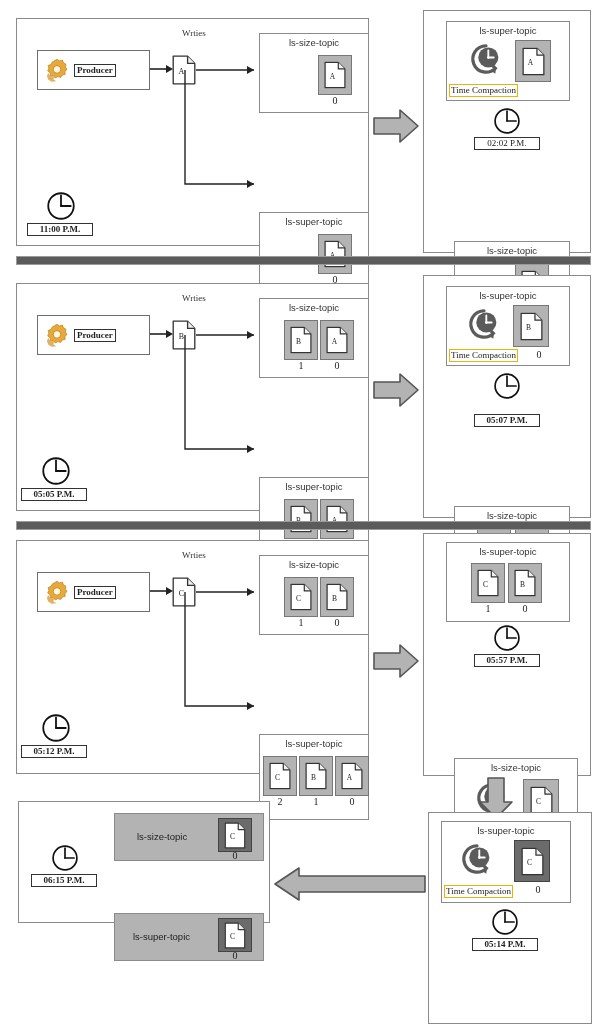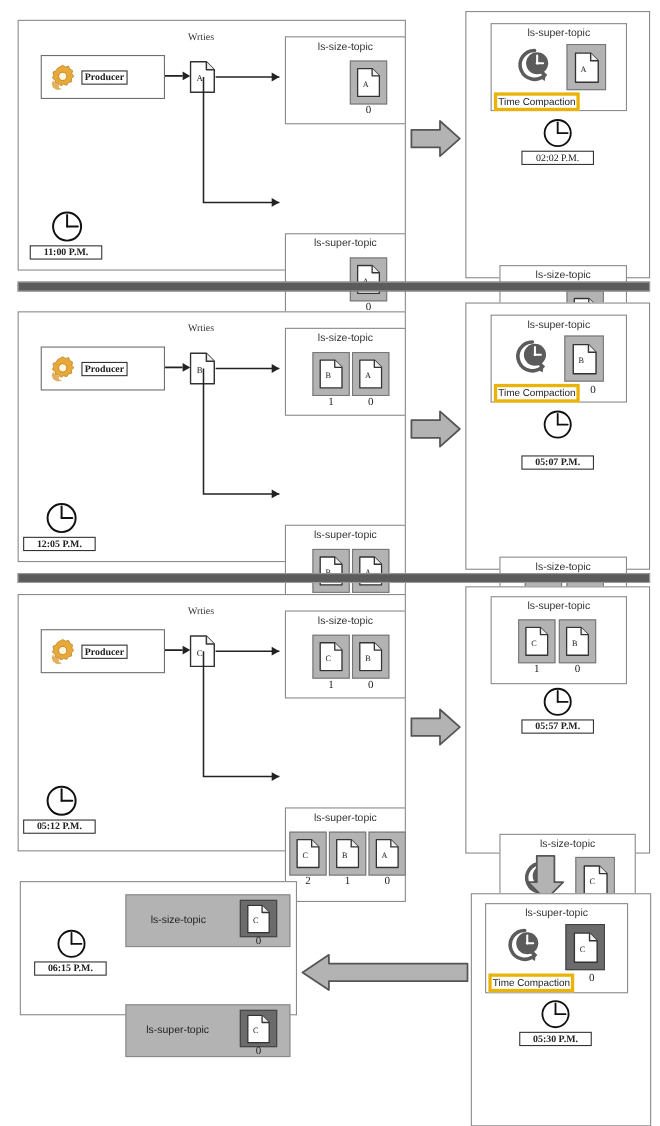--- a/index.html
+++ b/index.html
@@ -21,37 +21,37 @@
   .producer-box{border:1px solid #6e6e6e;background:#fff;
        display:flex;align-items:center;padding-left:6px;}
   .producer-label{border:1px solid #333;background:#fff;font-size:9px;
        font-weight:bold;padding:0px 2px;line-height:11px;
        font-family:"Liberation Serif",serif;margin-left:4px;}
 
   
   .gear{width:26px;height:26px;position:relative;flex:0 0 auto;}
 
   
-  .writes-label{font-size:9px;font-family:"Liberation Serif",serif;color:#333;}
+  .writes-label{font-size:9px;font-family:"Liberation Serif",serif;color:#333;margin-left:11px;}
 
   
   .topic-box{border:1px solid #8a8a8a;background:#fff;position:relative;}
   .topic-title{position:absolute;left:0;right:0;top:3px;text-align:center;
       font-size:9.5px;color:#333;font-family:"Liberation Sans",sans-serif;}
 
   
   .seg{background:#b3b3b3;border:1px solid #777;display:flex;
        align-items:center;justify-content:center;box-sizing:border-box;}
   .seg.dark{background:#6b6b6b;border-color:#444;}
   .offset{font-size:10px;font-family:"Liberation Serif",serif;color:#222;
        text-align:center;}
 
   
-  .tag{border:3px solid #eab308;background:#fff;font-size:9px;
-       font-family:Liberation Sans, sans-serif;padding:0 1px;line-height:11px;
+  .tag{border:1px solid #eab308;background:#fff;font-size:9px;
+       font-family:Liberation Serif, serif;padding:0 1px;line-height:11px;
        white-space:nowrap;}
 
   
   .time-tag{border:1px solid #333;background:#fff;font-size:9px;font-weight:bold;
        font-family:"Liberation Serif",serif;padding:0 2px;line-height:11px;
        white-space:nowrap;text-align:center;}
   .time-tag.plain{font-weight:normal;}
 
   
   .slab{background:#b3b3b3;border:1px solid #8a8a8a;position:relative;
@@ -330,21 +330,21 @@
         <div class="offset" style="width:34px;">0</div>
       </div>
     </div>
   </div>
 
   <div class="abs" style="left:24px;top:172px;width:30px;height:30px;">
     <svg width="30" height="30">
           <use href="#sym-clock"></use>
         </svg>
   </div>
-  <div class="abs time-tag" style="left:4px;top:204px;width:66px;">12:05 P.M.</div>
+  <div class="abs time-tag" style="left:4px;top:204px;width:66px;">05:05 P.M.</div>
 </div>
 
 <svg class="abs arrow" style="left:374px;top:372px;" width="46" height="36">
   <path d="M0 10 H26 V2 L44 18 L26 34 V26 H0 Z" fill="#b3b3b3" stroke="#555" stroke-width="1.6" stroke-linejoin="round"></path>
 </svg>
 
 <div class="abs panel-right" style="left:423px;top:275px;width:168px;height:243px;">
 
   <div class="abs topic-box" style="left:22px;top:10px;width:124px;height:80px;">
     <div class="topic-title">ls-super-topic</div>
@@ -663,17 +663,17 @@
     </div>
     <div class="abs tag" style="left:2px;top:63px;">Time Compaction</div>
     <div class="abs offset" style="left:86px;top:62px;width:20px;">0</div>
   </div>
 
   <div class="abs" style="left:62px;top:95px;width:28px;height:28px;">
     <svg width="28" height="28">
           <use href="#sym-clock"></use>
         </svg>
   </div>
-  <div class="abs time-tag" style="left:43px;top:125px;width:66px;">05:30 P.M.</div>
+  <div class="abs time-tag" style="left:43px;top:125px;width:66px;">05:14 P.M.</div>
 
 </div>
 
 </div>
 
 </body></html>

